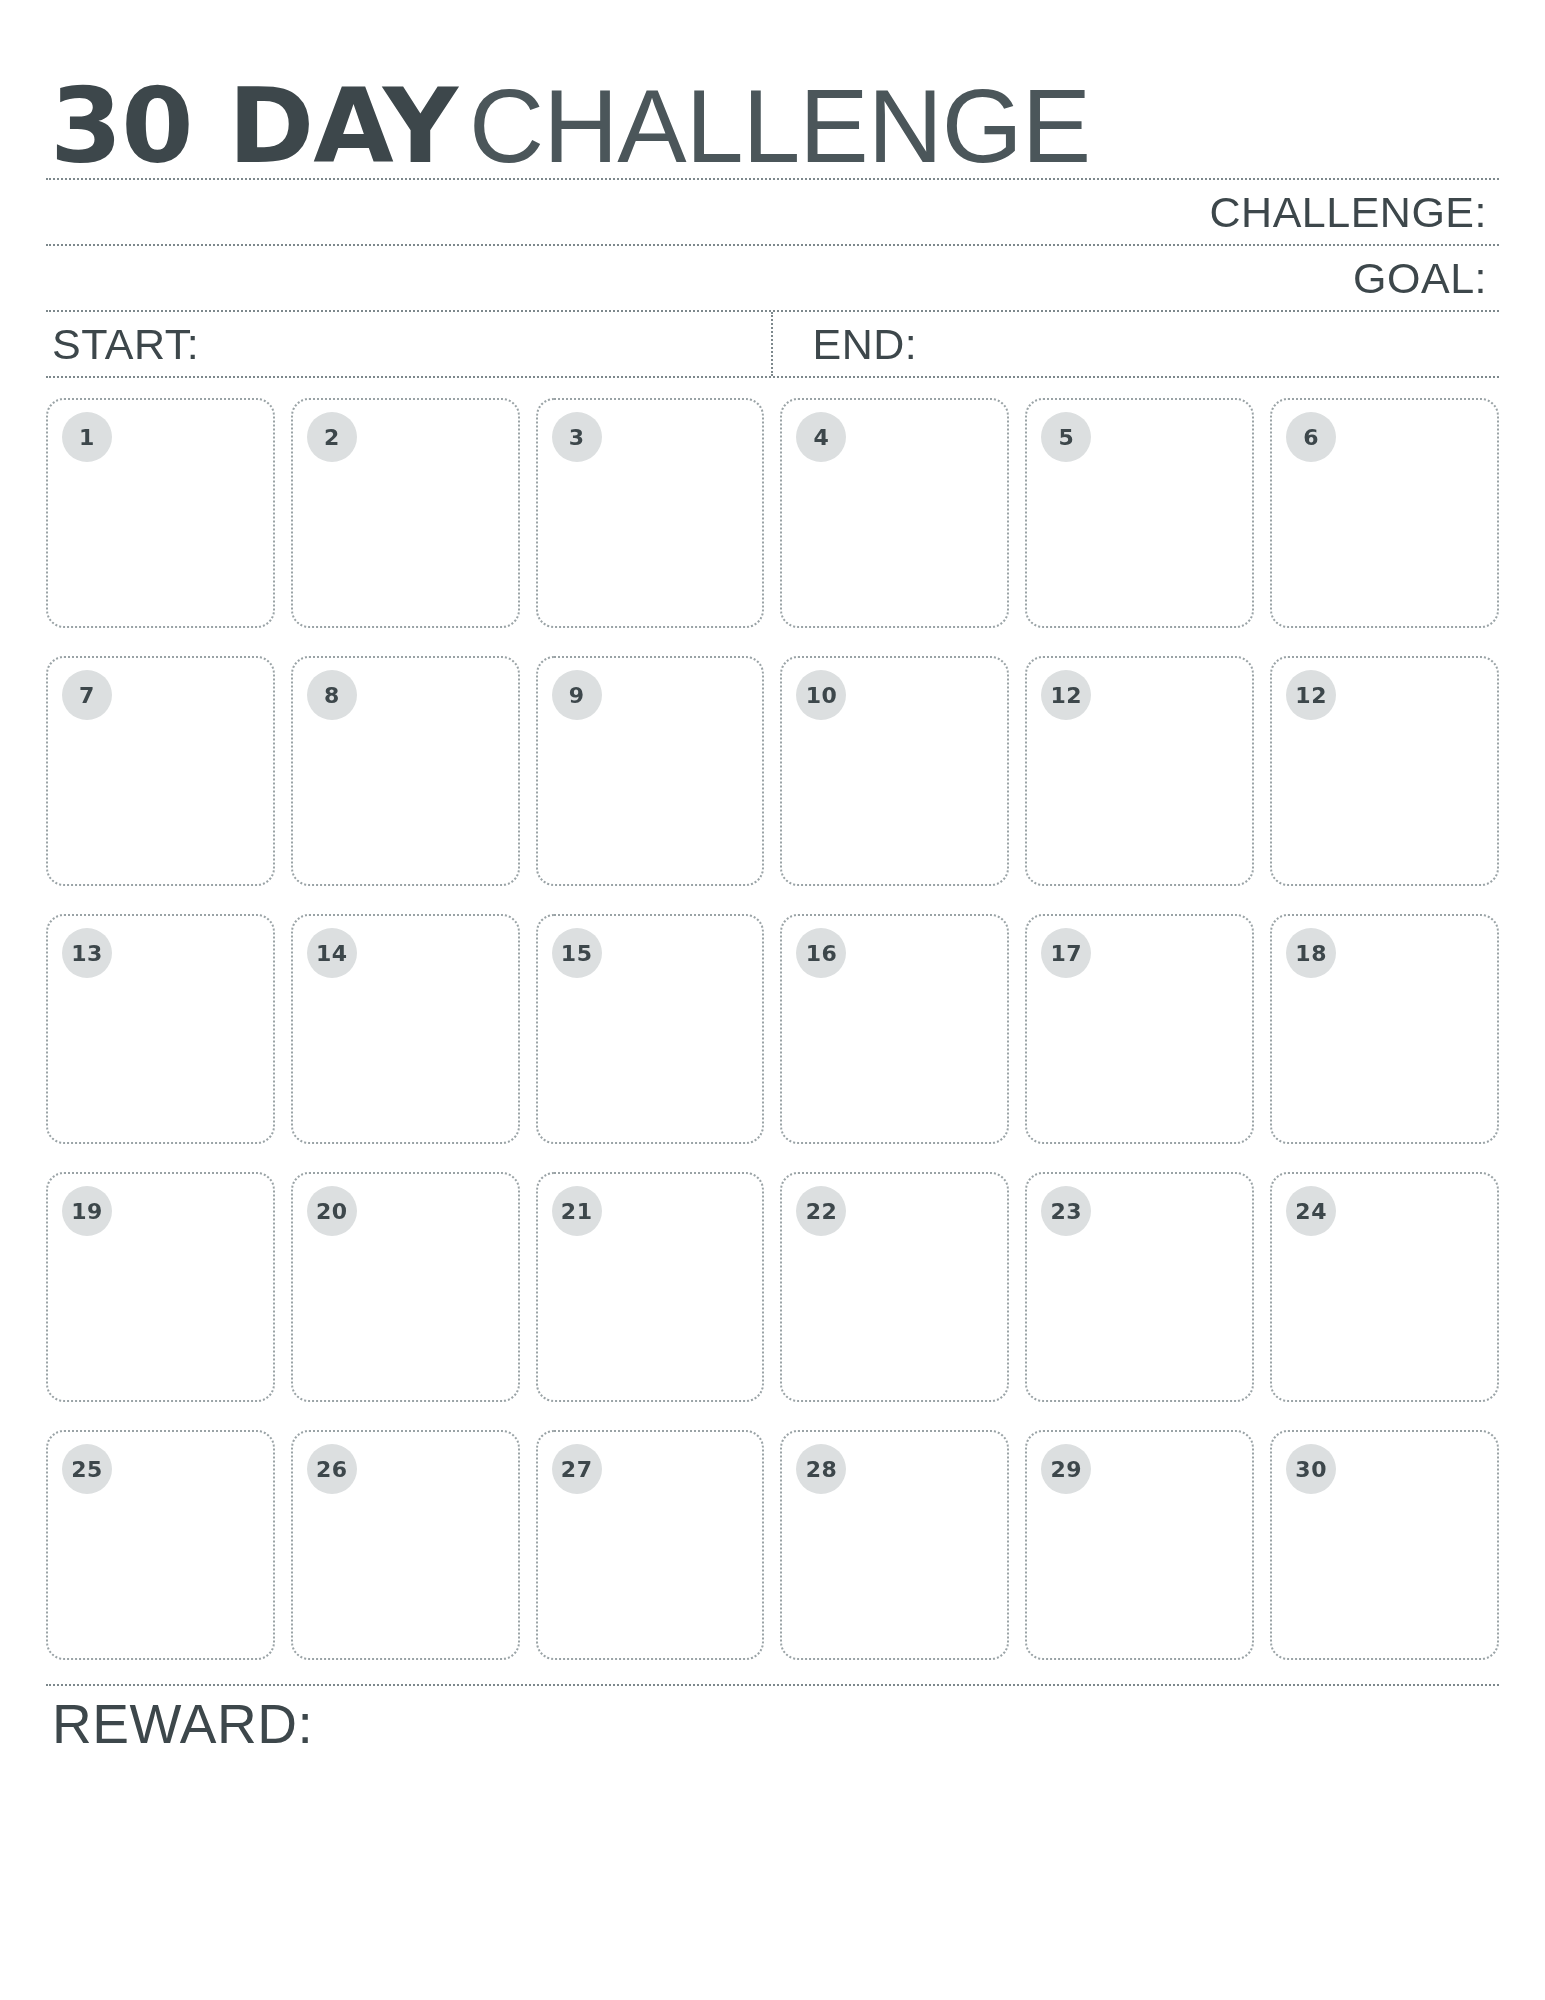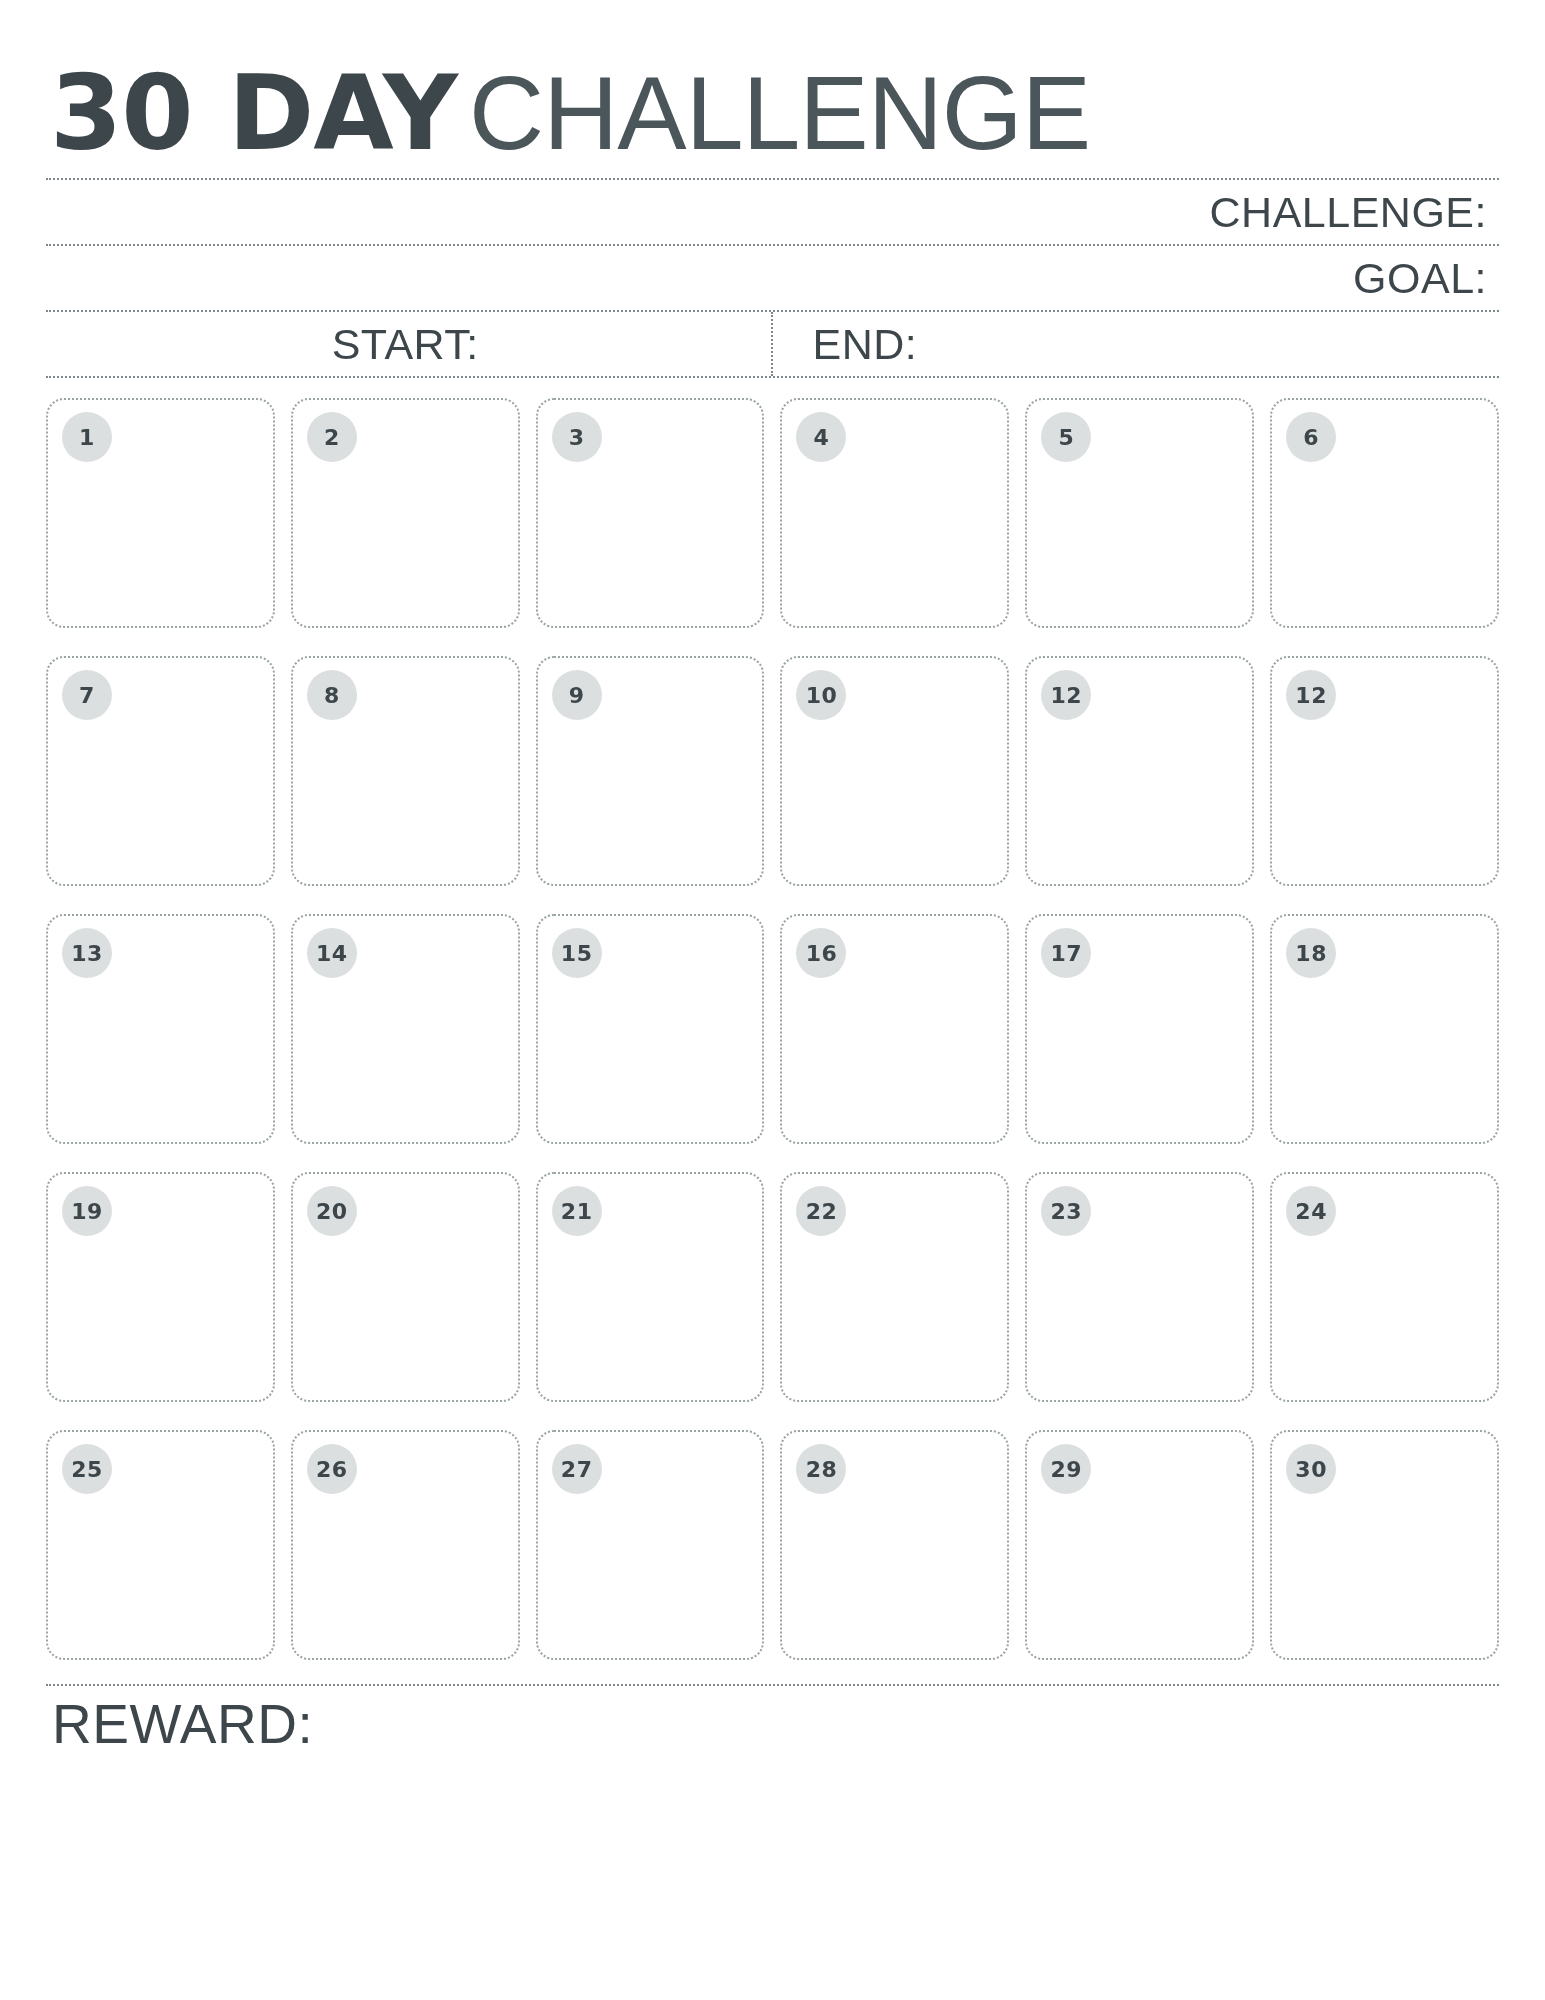--- a/index.html
+++ b/index.html
@@ -18,21 +18,21 @@
   .page {
     width: 1545px;
     height: 2000px;
     padding: 48px 46px 0 46px;
     position: relative;
   }
 
   
   .title-row {
     display: flex;
-    align-items: center;
+    align-items: flex-end;
     justify-content: flex-start;
     white-space: nowrap;
     padding-left: 4px;
     height: 130px;
   }
   .title-bold {
     font-family: "DejaVu Sans", sans-serif;
     font-weight: bold;
     font-size: 104px;
     letter-spacing: -1px;
@@ -81,21 +81,20 @@
     border-bottom: 2px dotted #7d888c;
   }
   .split-left, .split-right {
     display: flex;
     align-items: center;
     height: 100%;
   }
   .split-left {
     width: 50%;
     border-right: 2px dotted #7d888c;
-    justify-content: center;
   }
   .split-right {
     width: 50%;
     padding-left: 34px;
   }
 
   
   .grid {
     margin-top: 20px;
     display: grid;

